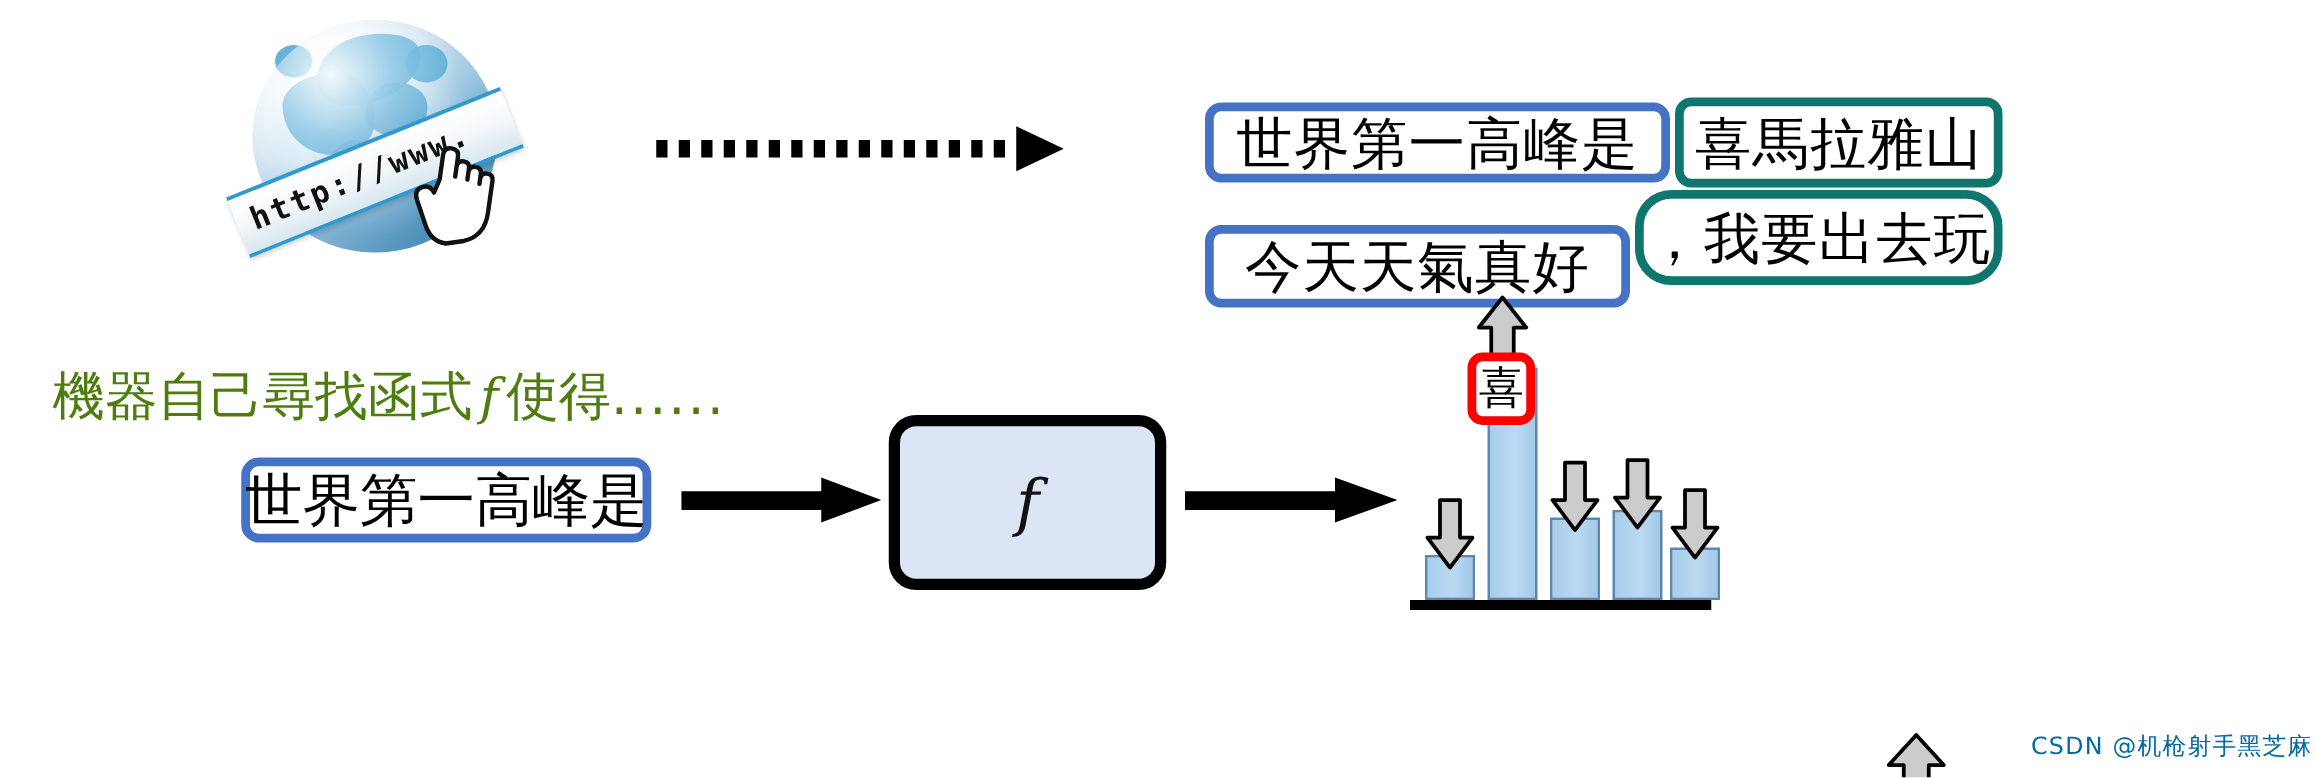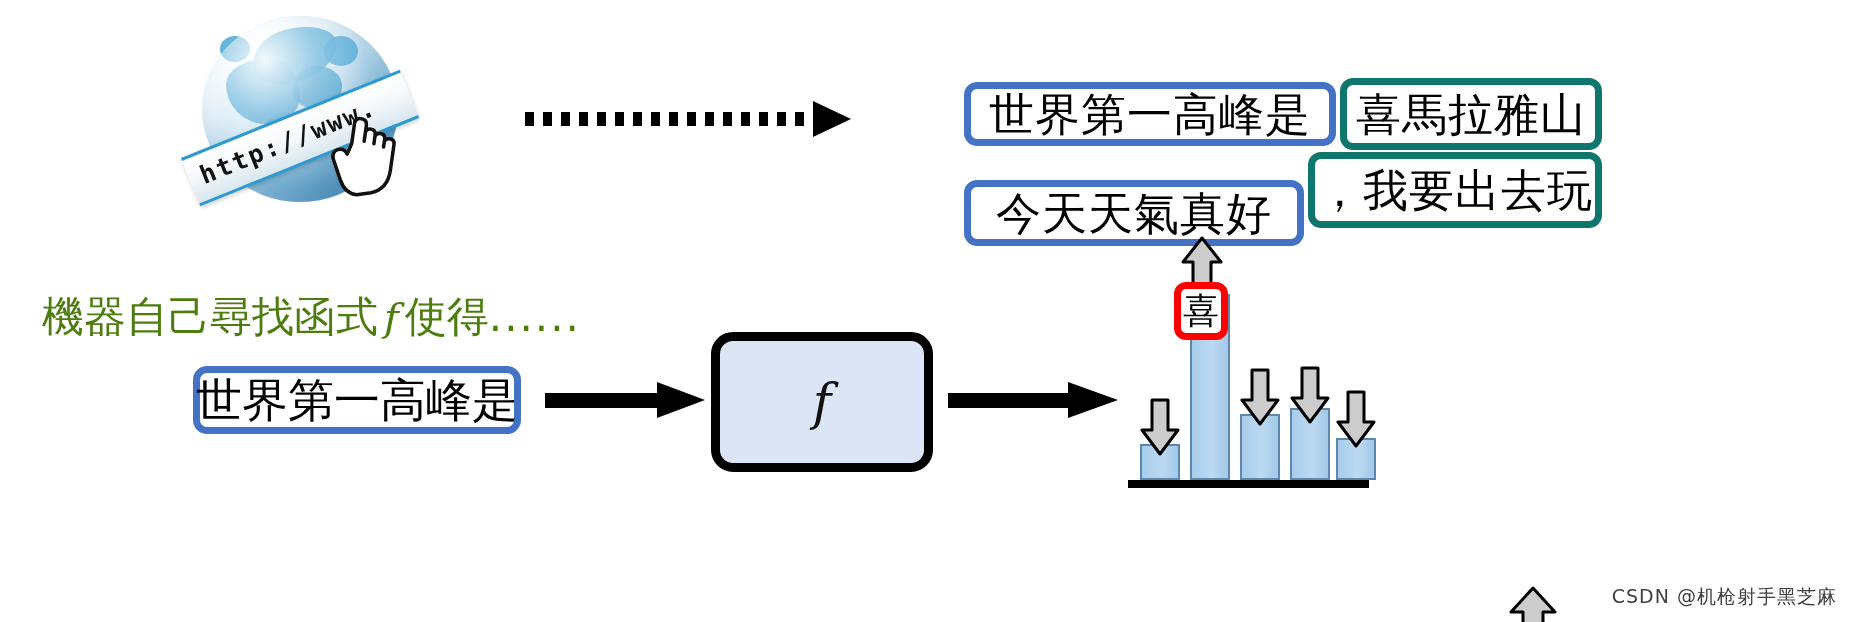--- a/index.html
+++ b/index.html
@@ -123,21 +123,21 @@
     border-radius: 13px;
   }
   .sbox-red {
     border: 7px solid #0f766e;
     border-radius: 13px;
   }
 
   #prompt-1 { left: 964px;  top: 82px;  width: 372px; height: 64px; }
   #answer-1 { left: 1340px; top: 78px;  width: 262px; height: 72px; z-index: 4; }
   #prompt-2 { left: 964px;  top: 156px; width: 340px; height: 66px; margin-top: 24px; }
-  #answer-2 { left: 1308px; top: 152px; width: 294px; height: 76px; z-index: 4; }
+  #answer-2 { left: 1308px; top: 152px; width: 294px; height: 76px; z-index: 4; border-radius: 29px; }
 
   
   #explain-line {
     position: absolute;
     left: 42px;
     top: 289px;
     font-size: 42px;
     color: #4d7c0f;
     white-space: nowrap;
   }
@@ -246,24 +246,24 @@
     position: absolute;
     left: 1181px;
     top: 236px;
     width: 42px;
     height: 56px;
   }
 
   
   #watermark {
     position: absolute;
-    right: 16px;
+    right: 3px;
     top: 584px;
     font-size: 19px;
-    color: #404040;
+    color: #0369a1;
     white-space: nowrap;
     letter-spacing: 1px;
   }
   #bottom-arrow {
     position: absolute;
     left: 1509px;
     top: 586px;
     width: 48px;
     height: 40px;
   }

